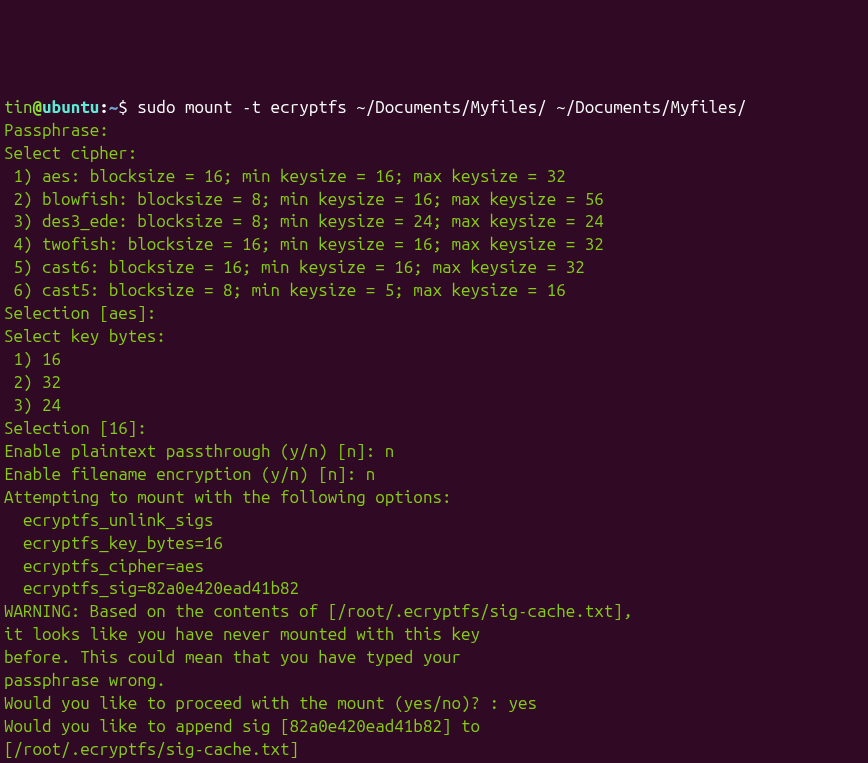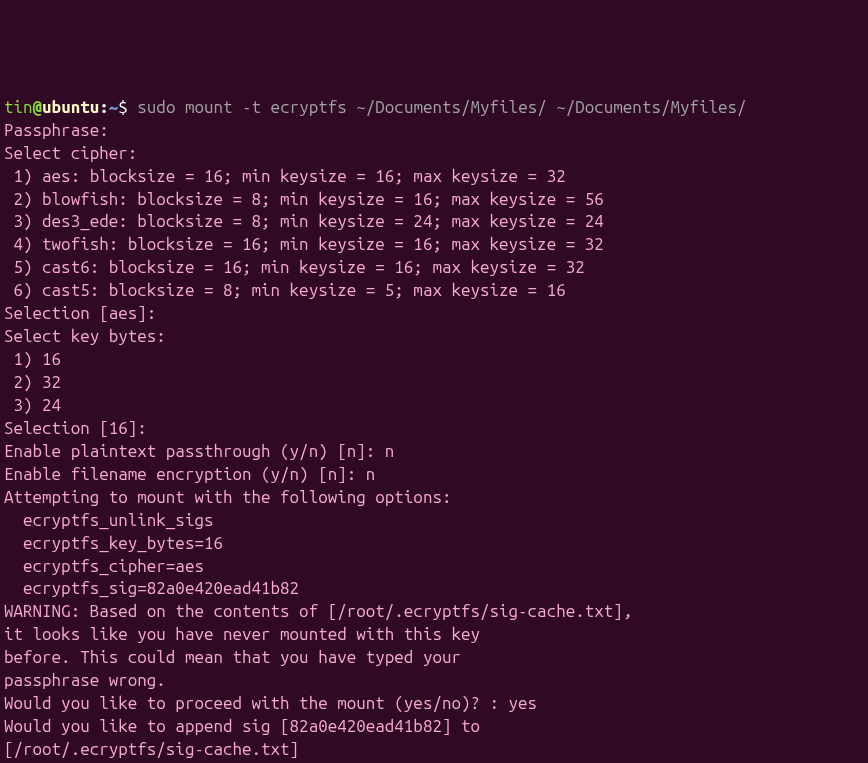--- a/index.html
+++ b/index.html
@@ -17,43 +17,43 @@
       width: 868px;
       height: 763px;
       overflow: hidden;
       white-space: pre;
     }
     .user {
       color: #8ae234;
       font-weight: normal;
     }
     .host {
-      color: #fef9c3;
+      color: #5eead4;
       font-weight: bold;
     }
     .at {
       color: #8ae234;
       font-weight: bold;
     }
     .colon {
       color: #ffffff;
       font-weight: bold;
     }
     .path {
       color: #729fcf;
       font-weight: bold;
     }
     .dollar {
       color: #ffffff;
     }
     .cmd {
-      color: #a3a3a3;
+      color: #ffffff;
     }
     .output {
-      color: #f9a8d4;
+      color: #84cc16;
     }
     .line {
       display: block;
     }
   </style>
 </head>
 <body>
 
 
 

